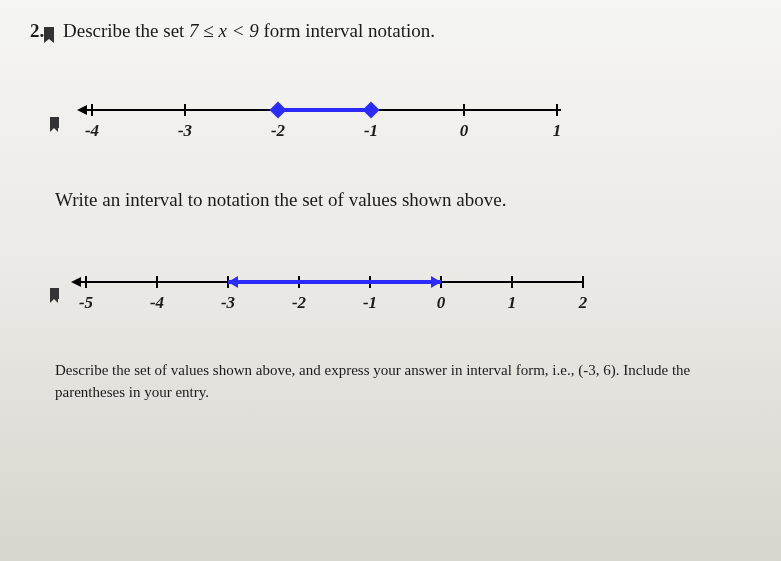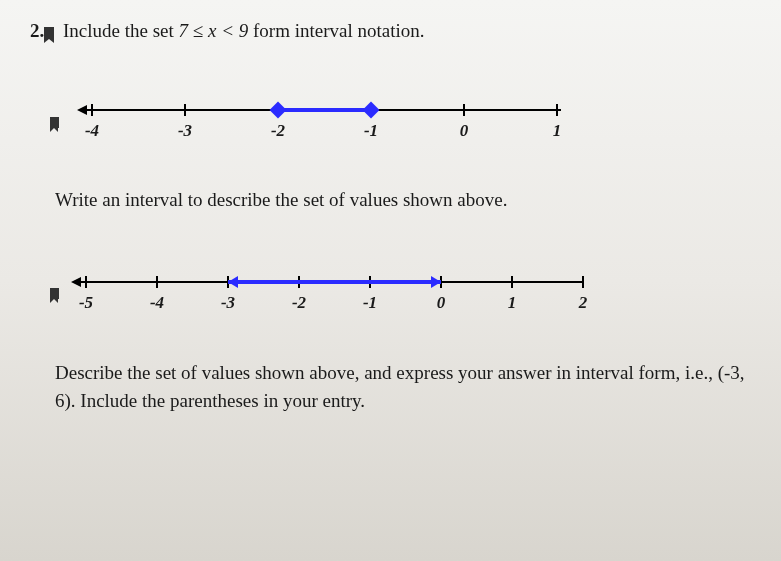--- a/index.html
+++ b/index.html
@@ -146,32 +146,32 @@
       border-bottom: 6px solid transparent;
       border-left: 10px solid #2b2bff;
     }
     .instruction {
       font-size: 19px;
       margin-left: 25px;
       margin-bottom: 55px;
       line-height: 1.4;
     }
     .instruction2 {
-      font-size: 19px;
+      font-size: 15px;
       margin-left: 25px;
       line-height: 1.5;
       max-width: 700px;
     }
   </style>
 </head>
 <body>
 
 <div class="question-header">
   <span class="question-number">2.</span><span class="bookmark"></span>
-  <span>Include the set </span><span class="math-expr">7 ≤ <i>x</i> &lt; 9</span><span> form interval notation.</span>
+  <span>Describe the set </span><span class="math-expr">7 ≤ <i>x</i> &lt; 9</span><span> form interval notation.</span>
 </div>
 
 <div class="number-line-wrap">
   <span class="bookmark-small"></span>
   <span class="number-line-1" style="display:inline-block;vertical-align:middle;">
     <span class="arrow-left" style="left:6px;"></span>
     <span class="axis axis1"></span>
     <span class="tick" style="left:20px;"></span>
     <span class="tick-label" style="left:21px;">-4</span>
     <span class="tick" style="left:113px;"></span>
@@ -183,21 +183,21 @@
     <span class="tick" style="left:392px;"></span>
     <span class="tick-label" style="left:393px;">0</span>
     <span class="tick" style="left:485px;"></span>
     <span class="tick-label" style="left:486px;">1</span>
     <span class="segment" style="left:207px;width:93px;"></span>
     <span class="closed-dot" style="left:207px;"></span>
     <span class="closed-dot" style="left:300px;"></span>
   </span>
 </div>
 
-<div class="instruction">Write an interval to describe the set of values shown above.</div>
+<div class="instruction">Write an interval to notation the set of values shown above.</div>
 
 <div class="number-line-wrap">
   <span class="bookmark-small"></span>
   <span class="number-line-2" style="display:inline-block;vertical-align:middle;">
     <span class="arrow-left" style="left:0px;"></span>
     <span class="axis axis2"></span>
     <span class="tick" style="left:14px;"></span>
     <span class="tick-label" style="left:15px;">-5</span>
     <span class="tick" style="left:85px;"></span>
     <span class="tick-label" style="left:86px;">-4</span>

